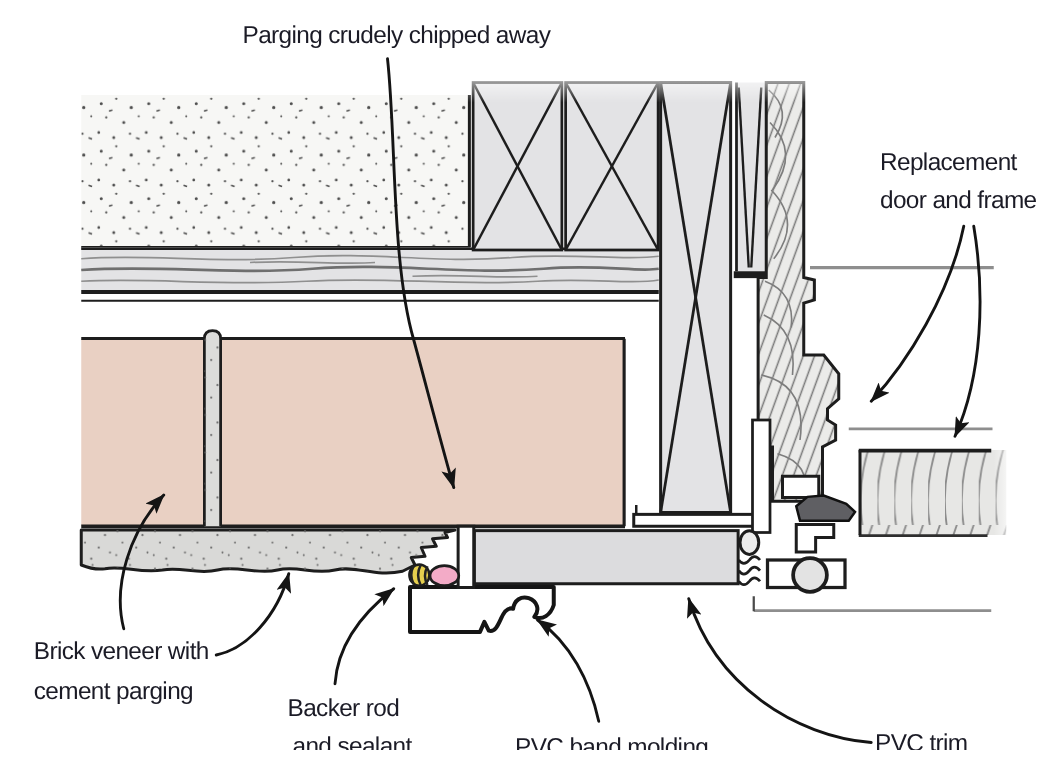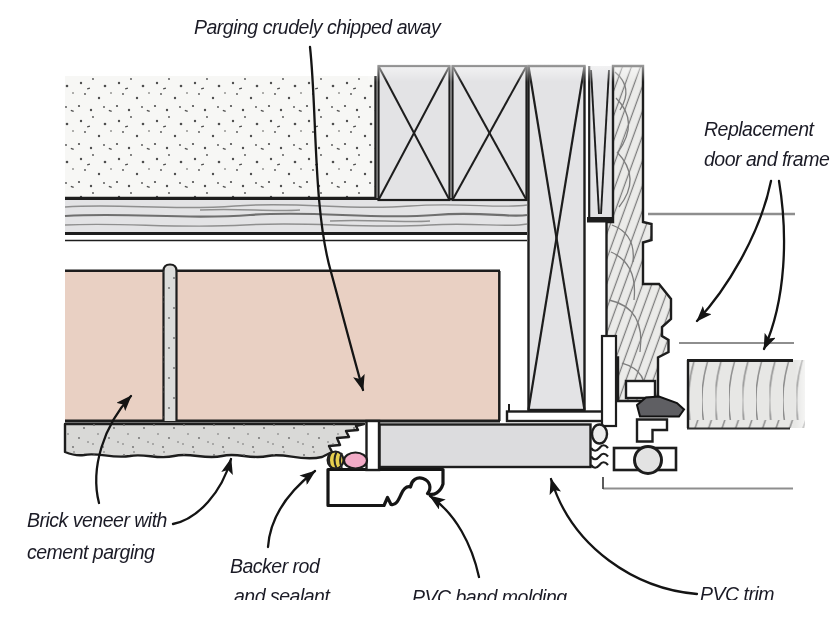--- a/index.html
+++ b/index.html
@@ -1,16 +1,16 @@
 <!DOCTYPE html>
 <html><head>
 <meta charset="utf-8">
 <style>
   html,body{margin:0;padding:0;background:#ffffff;}
-  .stage{position:relative;width:838px;height:600px;background:#fff;overflow:hidden;font-style:italic;}
+  .stage{position:relative;width:838px;height:600px;background:#fff;overflow:hidden;}
   svg{position:absolute;inset:0;}
   .lbl{font-family:"Liberation Sans",sans-serif;font-size:19.5px;font-weight:500;
        letter-spacing:-0.5px;fill:#1b1b26;}
   .grain{stroke:#8f8f8f;stroke-width:1.4;fill:none;}
   .grainBold{stroke:#6f6f6f;stroke-width:2.2;fill:none;}
   .arc{stroke:#7d7d7d;stroke-width:1.3;fill:none;}
   .arrow{stroke:#141414;stroke-width:2.3;fill:none;stroke-linecap:round;}
 </style>
 </head>
 <body>

